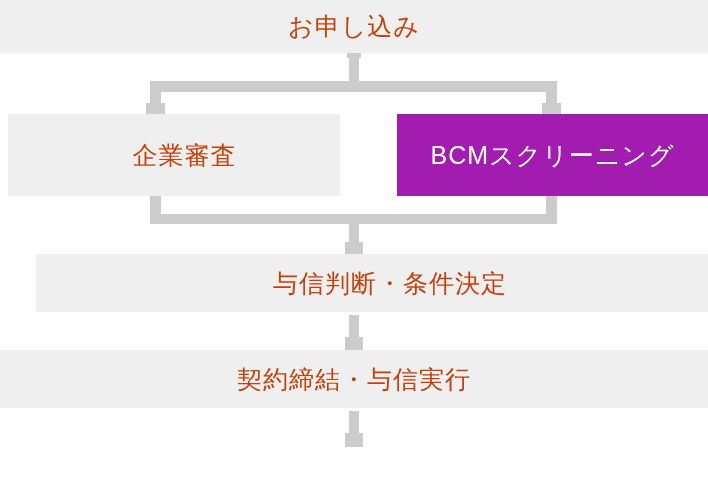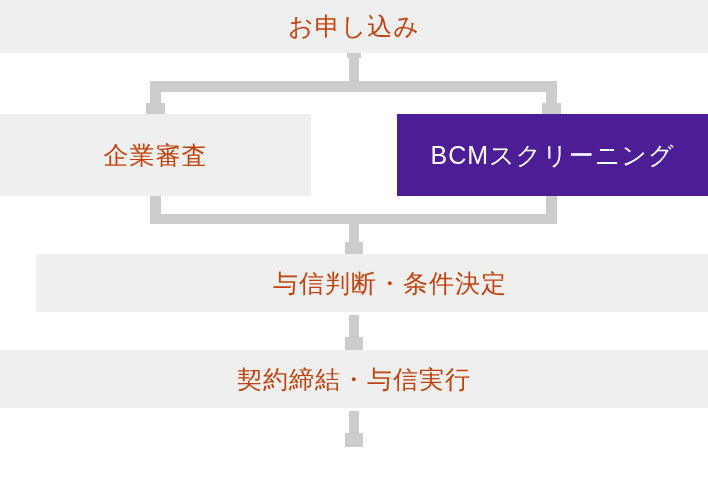--- a/index.html
+++ b/index.html
@@ -19,32 +19,32 @@
     position: absolute;
     display: flex;
     align-items: center;
     justify-content: center;
     font-size: 25px;
     font-weight: 500;
     letter-spacing: 1px;
     white-space: nowrap;
   }
   .gray-fill  { background: #efefef; color: #c2410c; }
-  .blue-fill  { background: #4c1d95; color: #ffffff; }
+  .blue-fill  { background: #a21caf; color: #ffffff; }
 
   
   .band { left: 0; width: 708px; }
   #band-application     { top: 0;   height: 53px; }
   #band-credit-decision { top: 254px; height: 58px; margin-left: 36px; }
   #band-contract        { top: 350px; height: 58px; }
   #band-monitoring      { top: 448px; height: 55px; }
 
   
   .node { top: 114px; height: 82px; width: 311px; }
-  #node-company-screening { left: 0; }
+  #node-company-screening { left: 8px; padding-left: 21px; }
   #node-bcm-screening     { left: 397px; }
 
   
   .conn { position: absolute; background: #cccccc; }
 
   
   #split-stem      { left: 349px; top: 54px;  width: 10px; height: 38px; }
   #split-stem-cap  { left: 347px; top: 53px;  width: 14px; height: 5px; }
   #split-bar       { left: 150px; top: 81px;  width: 407px; height: 11px; }
   #split-drop-left  { left: 150px; top: 92px; width: 11px; height: 12px; }

